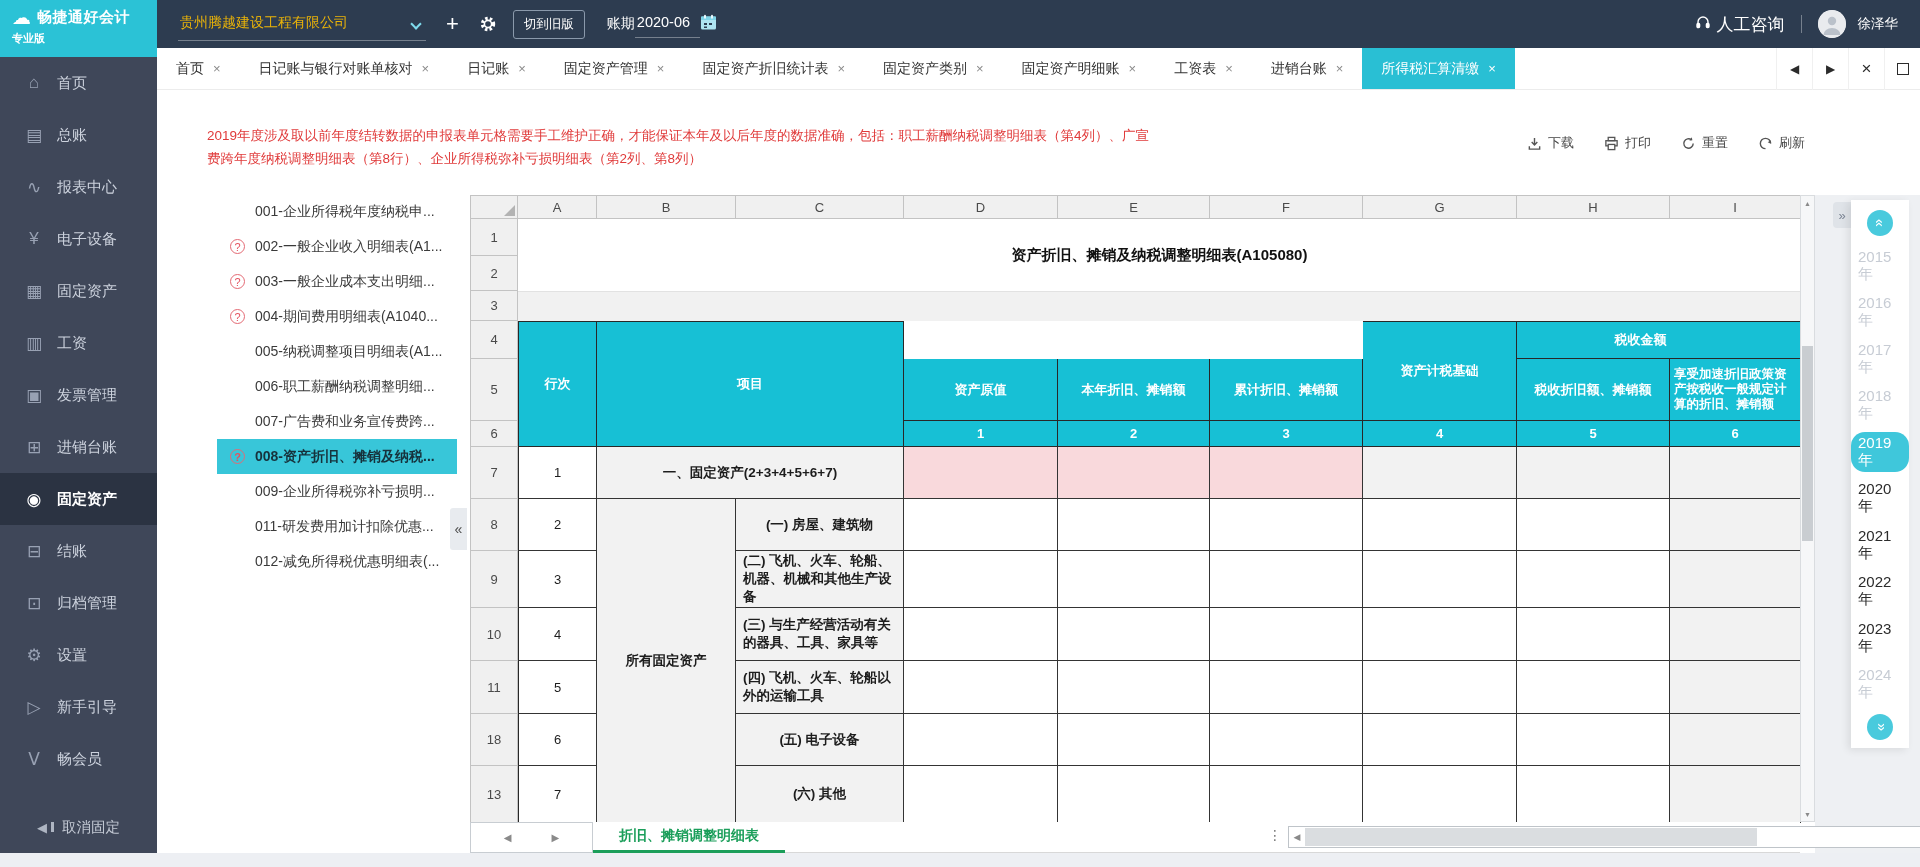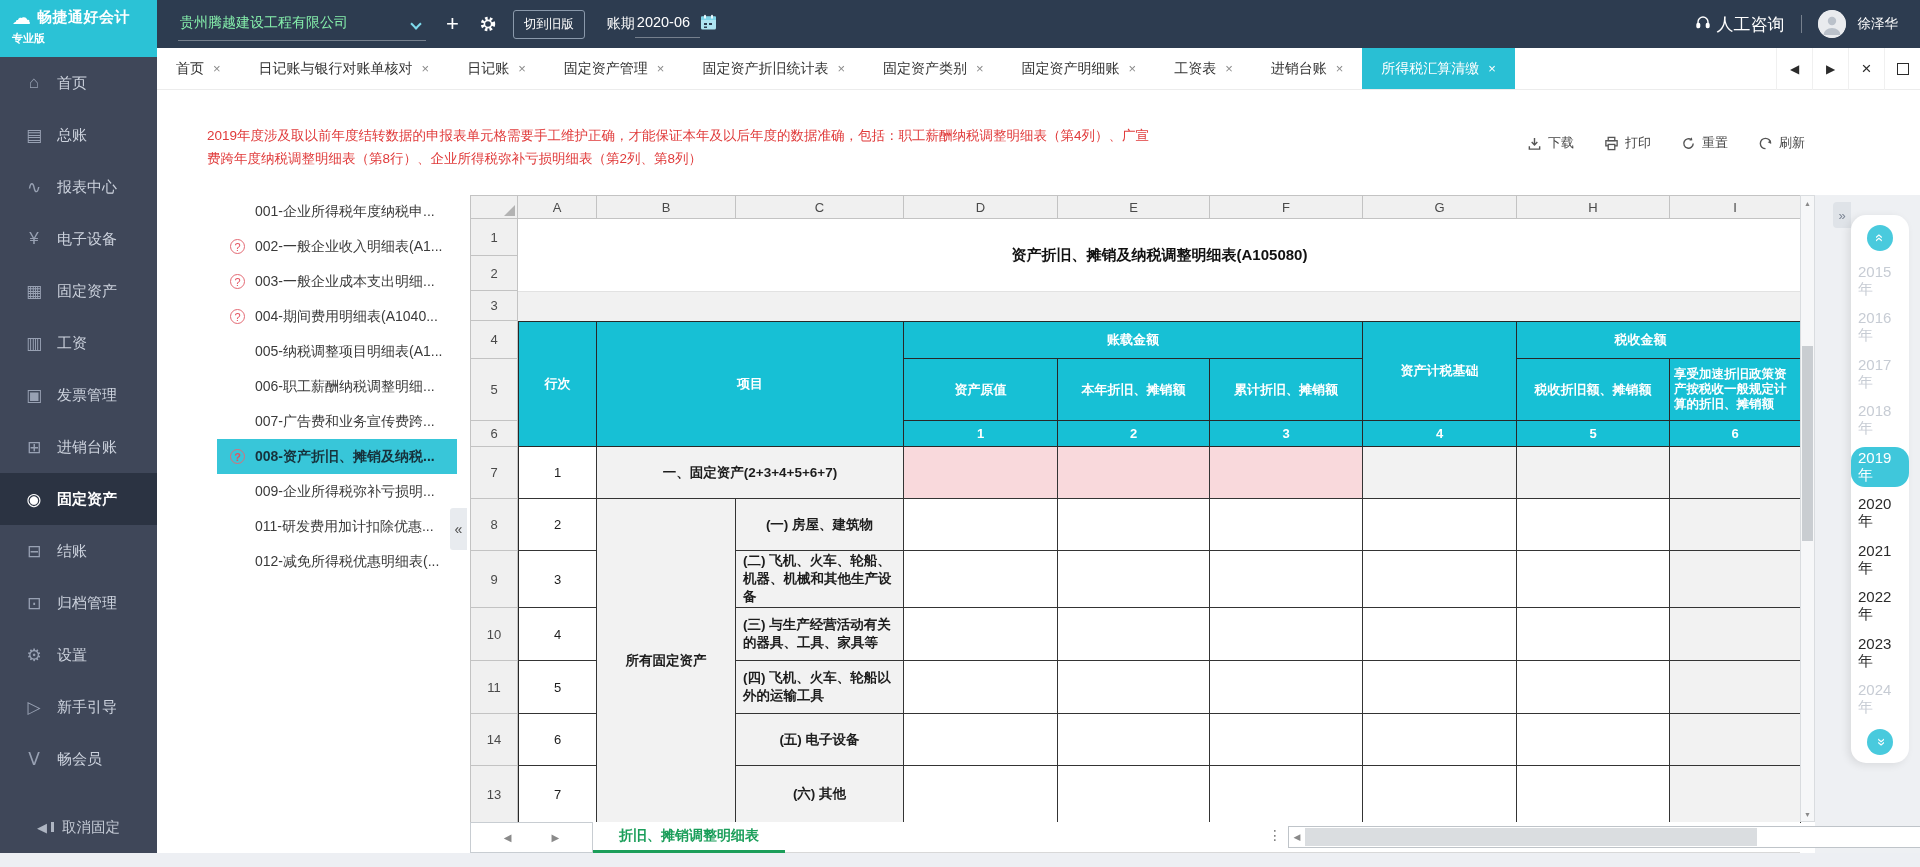--- a/index.html
+++ b/index.html
@@ -8,21 +8,21 @@
   .app { position:relative; width:1920px; height:867px; background:#fff; overflow:hidden; }
 
   
   .topbar { position:absolute; left:0; top:0; width:1920px; height:48px; background:#2d3c50; display:flex; align-items:center; z-index:30; }
   .logo { position:absolute; left:0; top:0; width:157px; height:57px; background:#2bc2d6; color:#fff; padding:8px 10px 6px 12px; z-index:31; }
   .logo-row { display:flex; align-items:center; gap:6px; }
   .logo-cloud { font-size:19px; line-height:19px; color:#fff; }
   .logo-name { font-size:15px; font-weight:700; letter-spacing:.5px; }
   .logo-sub { font-size:11px; margin-top:4px; font-weight:700; }
   .tb-left { display:flex; align-items:center; margin-left:178px; gap:16px; }
-  .company { color:#86efac; font-size:14px; display:flex; align-items:flex-end; gap:10px; border-bottom:1px solid rgba(255,255,255,.35); padding:6px 2px 8px 2px; min-width:248px; }
+  .company { color:#eab308; font-size:14px; display:flex; align-items:flex-end; gap:10px; border-bottom:1px solid rgba(255,255,255,.35); padding:6px 2px 8px 2px; min-width:248px; }
   .chev-down { width:8px; height:8px; border-right:2px solid #7fdcef; border-bottom:2px solid #7fdcef; transform:rotate(45deg); margin:0 4px 4px 0; }
   .tb-plus { color:#fff; font-size:22px; font-weight:400; line-height:20px; padding:0 4px; cursor:default; }
   .tb-gear svg { display:block; }
   .switch-old { color:#fff; font-size:12.5px; border:1px solid #8a99ab; border-radius:3px; padding:5px 10px; background:transparent; }
   .period { display:flex; align-items:center; color:#fff; font-size:14px; margin-left:6px; }
   .period-val { border-bottom:1px solid rgba(255,255,255,.35); padding:4px 10px 7px 2px; font-size:14.5px; }
   .tb-right { position:absolute; right:22px; top:0; height:48px; display:flex; align-items:center; gap:12px; color:#fff; }
   .support { display:flex; align-items:center; gap:6px; font-size:17px; }
   .tb-divider { width:1px; height:18px; background:rgba(255,255,255,.35); margin:0 4px; }
   .avatar { width:28px; height:28px; border-radius:50%; background:#e9ebee; overflow:hidden; display:flex; align-items:flex-end; justify-content:center; }
@@ -88,21 +88,21 @@
   .td.pink { background:#f9d9dc; }
 
   .vscroll { position:absolute; left:1643px; top:105px; width:15px; height:627px; background:#f6f7f8; border:1px solid #d9dcdf; }
   .vthumb { position:absolute; left:1px; top:150px; width:11px; height:195px; background:#c9cdd1; }
   .vbtn { position:absolute; left:0; width:13px; height:14px; font-size:7px; color:#8a8a8a; display:flex; align-items:center; justify-content:center; }
 
   .right-strip { position:absolute; left:1658px; top:105px; width:105px; height:658px; background:#eef0f3; }
   .expand-tab { position:absolute; left:1676px; top:112px; width:18px; height:26px; background:#dfe3e8; border-radius:4px 0 0 4px; display:flex; align-items:center; justify-content:center; color:#7c8594; font-size:13px; }
 
   
-  .year-panel { position:absolute; left:1694px; top:125px; width:58px; height:548px; background:#fff; box-shadow:-3px 2px 8px rgba(0,0,0,.09); display:flex; flex-direction:column; align-items:center; padding:10px 0 8px;border-radius:15px; }
+  .year-panel { position:absolute; left:1694px; top:110px; width:58px; height:548px; background:#fff; box-shadow:-3px 2px 8px rgba(0,0,0,.09); display:flex; flex-direction:column; align-items:center; padding:10px 0 8px; }
   .ycirc { width:26px; height:26px; border-radius:50%; background:#49cadd; color:#fff; display:flex; align-items:center; justify-content:center; font-size:14px; flex:0 0 auto; }
   .ycirc span { display:block; }
   .rot-up { transform:rotate(90deg); }
   .rot-down { transform:rotate(-90deg); }
   .year-list { flex:1; display:flex; flex-direction:column; justify-content:space-between; align-items:center; margin:10px 0; }
   .year { font-size:15px; color:#2b2b2b; padding:2px 7px; }
   .year.dim { color:#c7ccd4; }
   .year.selected { background:#3fc7db; color:#fff; border-radius:14px; }
 
   
@@ -434,27 +434,26 @@
           <div class="ch" style="grid-area: 3 / 1;">2</div>
           <div class="ch" style="grid-area: 4 / 1;">3</div>
           <div class="ch" style="grid-area: 5 / 1;">4</div>
           <div class="ch" style="grid-area: 6 / 1;">5</div>
           <div class="ch" style="grid-area: 7 / 1;">6</div>
           <div class="ch" style="grid-area: 8 / 1;">7</div>
           <div class="ch" style="grid-area: 9 / 1;">8</div>
           <div class="ch" style="grid-area: 10 / 1;">9</div>
           <div class="ch" style="grid-area: 11 / 1;">10</div>
           <div class="ch" style="grid-area: 12 / 1;">11</div>
-          <div class="ch" style="grid-area: 13 / 1;">14</div>
+          <div class="ch" style="grid-area: 13 / 1;">18</div>
           <div class="ch" style="grid-area: 14 / 1;">13</div>
           <div class="cell-title" style="grid-area: 2 / 2 / span 2 / span 9;">资产折旧、摊销及纳税调整明细表(A105080)</div>
           <div class="strip" style="grid-area: 4 / 2 / auto / span 9;"></div>
           <div class="th bt lb" style="grid-area: 5 / 2 / span 3;">行次</div>
           <div class="th bt" style="grid-area: 5 / 3 / span 3 / span 2;">项目</div>
-          <div class="th bt" style="grid-area: 5 / 5 / auto / span 3;">账载金额</div>
           <div class="th" style="grid-area: 6 / 5;">资产原值</div>
           <div class="th" style="grid-area: 6 / 6;">本年折旧、摊销额</div>
           <div class="th" style="grid-area: 6 / 7;">累计折旧、摊销额</div>
           <div class="th bt" style="grid-area: 5 / 8 / span 2;">资产计税基础</div>
           <div class="th bt taxg" style="grid-area: 5 / 9 / auto / span 2;">税收金额</div>
           <div class="th" style="grid-area: 6 / 9;">税收折旧额、摊销额</div>
           <div class="th small" style="grid-area: 6 / 10;">享受加速折旧政策资产按税收一般规定计算的折旧、摊销额</div>
           <div class="th" style="grid-area: 7 / 5;">1</div>
           <div class="th" style="grid-area: 7 / 6;">2</div>
           <div class="th" style="grid-area: 7 / 7;">3</div>

